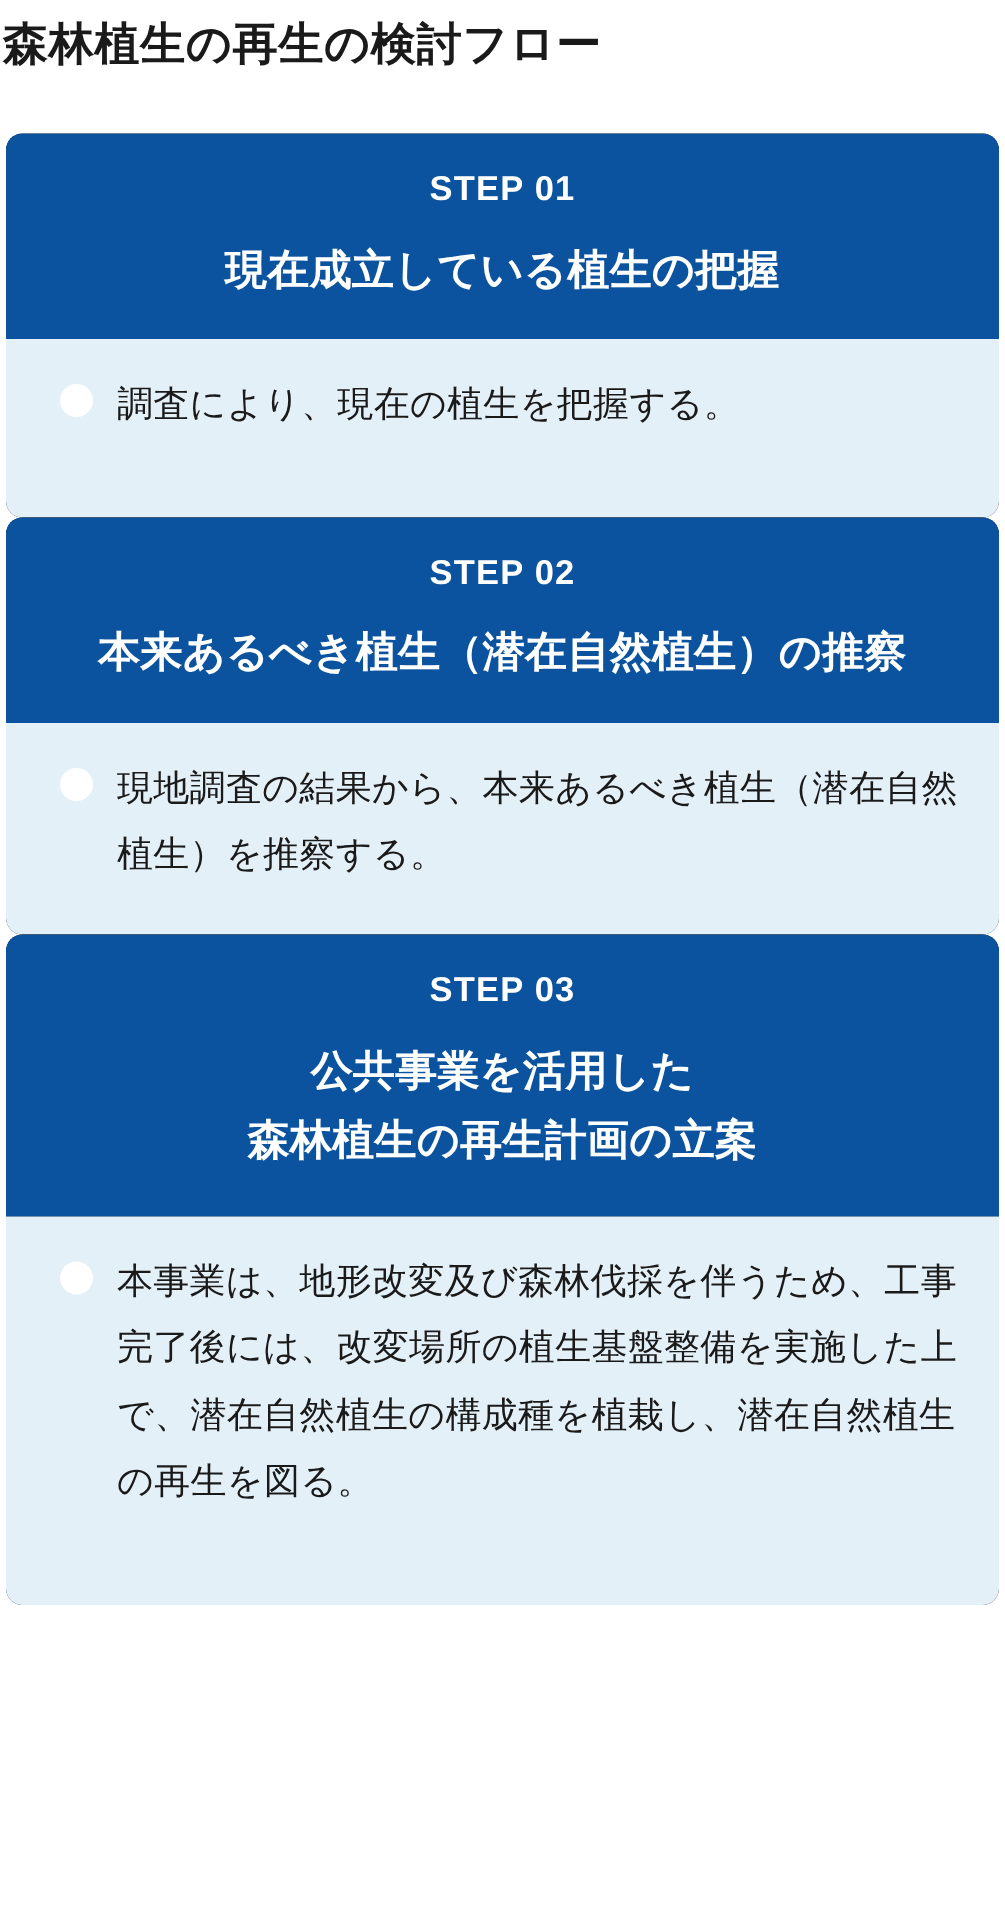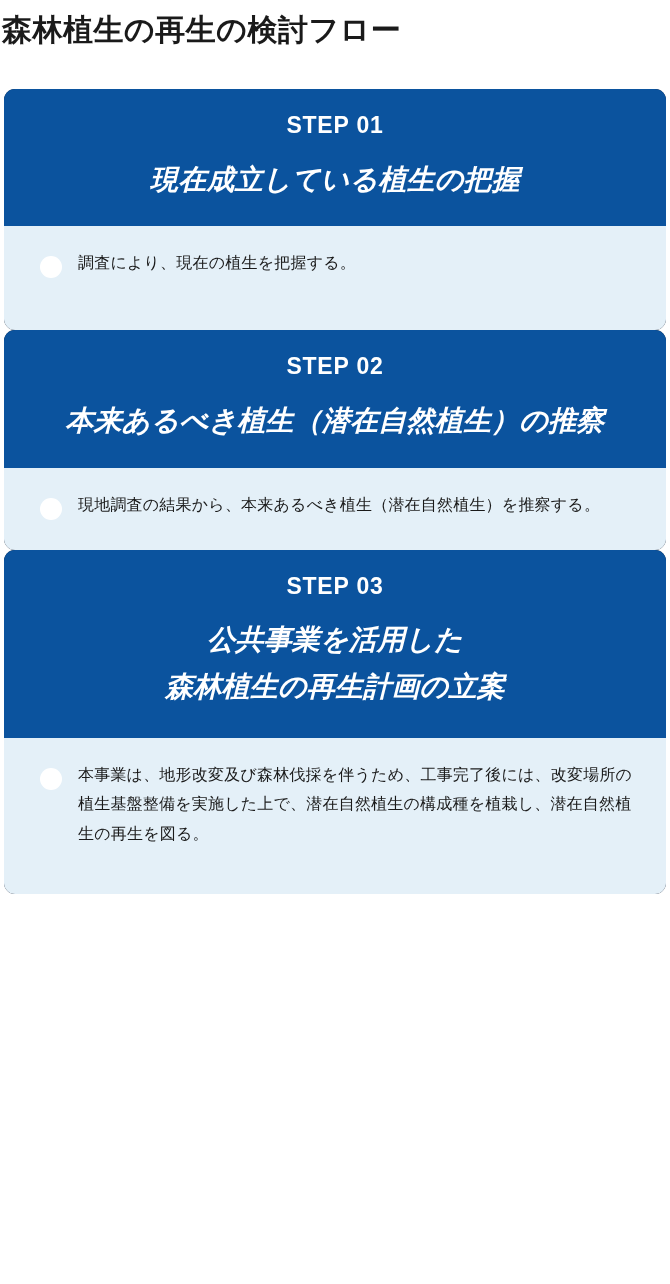--- a/index.html
+++ b/index.html
@@ -68,21 +68,20 @@
     margin: 0;
   }
 
   .step-title {
     margin: 20px 0 0 0;
     font-size: 28px;
     font-weight: bold;
     color: #ffffff;
     line-height: 1.45;
     letter-spacing: 0.2px;
-    font-style: italic;
   }
 
   .step-title-line {
     display: block;
   }
 
   .step-title-line + .step-title-line {
     margin-top: 6px;
   }
 
@@ -101,32 +100,32 @@
     flex: 0 0 auto;
     width: 22px;
     height: 22px;
     border-radius: 50%;
     background: #ffffff;
     margin: 8px 16px 0 18px;
   }
 
   .bullet-text {
     flex: 1 1 auto;
-    font-size: 16px;
+    font-size: 24px;
     line-height: 1.85;
     color: #1a1a1a;
     letter-spacing: 0.2px;
     text-align: left;
     padding-right: 4px;
   }
 
   
   .step-card[data-step="1"] .step-body { padding-bottom: 52px; }
   .step-card[data-step="2"] .step-body { }
-  .step-card[data-step="3"] .step-body { padding-bottom: 46px; }
+  .step-card[data-step="3"] .step-body { padding-bottom: 60px; }
   .step-card[data-step="3"] .step-header { padding-bottom: 30px; }
 </style>
 </head>
 <body>
 
 <div class="page">
 
   <h1 class="page-title">森林植生の再生の検討フロー</h1>
 
   <ul class="flow-list">

